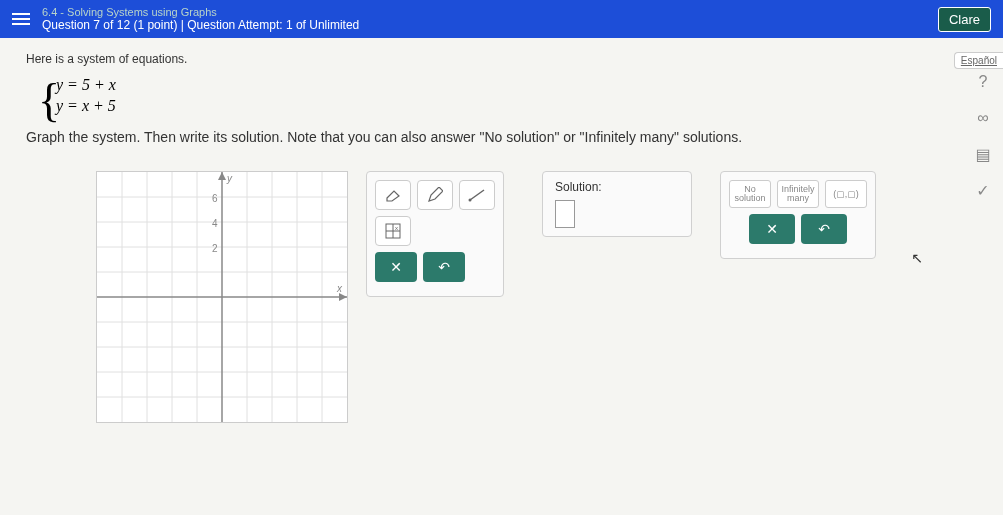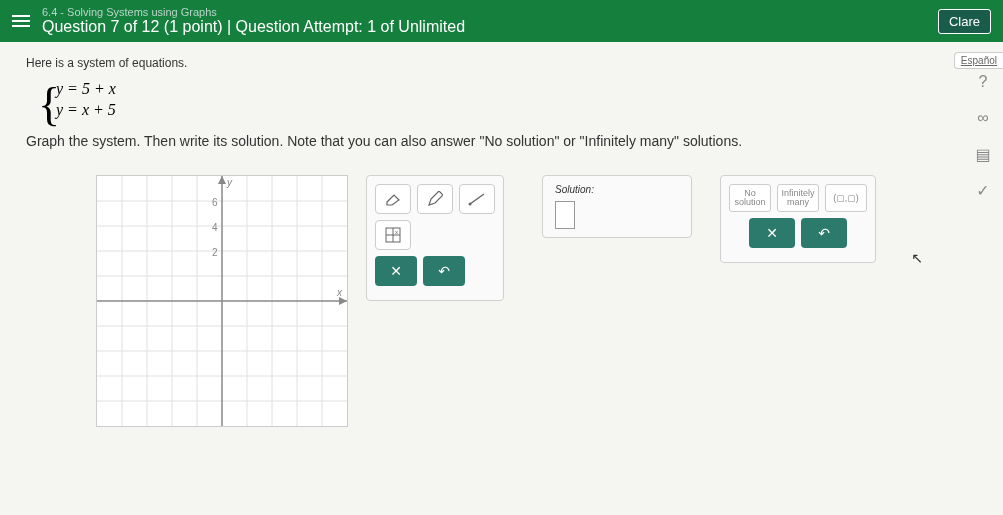--- a/index.html
+++ b/index.html
@@ -1,38 +1,38 @@
 <!DOCTYPE html>
 <html><head>
 <meta charset="utf-8">
 <style>
 * { margin: 0; padding: 0; box-sizing: border-box; }
 body { font-family: Arial, sans-serif; background: #f5f5f2; width: 1003px; height: 515px; overflow: hidden; position: relative; }
-.header { background: #15803d; color: white; padding: 6px 12px; display: flex; align-items: center; }
+.header { background: #1d4ed8; color: white; padding: 6px 12px; display: flex; align-items: center; }
 .menu-icon { display: flex; flex-direction: column; gap: 3px; margin-right: 12px; cursor: pointer; }
 .menu-icon span { width: 18px; height: 2px; background: white; }
 .header-text { flex: 1; }
 .section-title { font-size: 11px; color: #b8d4c9; }
-.question-info { font-size: 16px; color: white; }
+.question-info { font-size: 12px; color: white; }
 .clare-btn { background: #1a5c4a; border: 1px solid white; color: white; padding: 4px 10px; font-size: 13px; border-radius: 3px; cursor: pointer; }
 .content { padding: 14px 26px; position: relative; }
 .intro { font-size: 12px; color: #333; margin-bottom: 10px; }
 .equations { margin: 8px 0 14px 30px; font-family: 'Times New Roman', serif; font-size: 16px; font-style: italic; position: relative; }
 .brace { position: absolute; left: -18px; top: -2px; font-size: 46px; font-style: normal; }
 .eq { margin: 3px 0; }
 .instruction { font-size: 14px; color: #333; margin-bottom: 26px; }
 .work-area { display: flex; align-items: flex-start; gap: 18px; padding-left: 70px; }
 .graph-container { border: 1px solid #ccc; background: white; position: relative; }
 .graph-svg { display: block; }
 .tool-panel { border: 1px solid #d0d0d0; background: #fafafa; padding: 8px; border-radius: 4px; }
 .tool-row { display: flex; gap: 6px; margin-bottom: 6px; }
 .tool-btn { width: 36px; height: 30px; border: 1px solid #ccc; background: white; border-radius: 4px; display: flex; align-items: center; justify-content: center; font-size: 14px; cursor: pointer; }
 .action-btn { width: 42px; height: 30px; background: #2c7a6b; color: white; border: none; border-radius: 4px; display: flex; align-items: center; justify-content: center; font-size: 14px; cursor: pointer; }
 .solution-panel { border: 1px solid #d0d0d0; background: #fafafa; padding: 8px 12px; border-radius: 4px; width: 150px; margin-left: 20px; }
-.solution-label { font-size: 10px; color: #333; margin-bottom: 6px; font-style: italic; }
+.solution-label { font-size: 12px; color: #333; margin-bottom: 6px; }
 .solution-input { width: 20px; height: 28px; border: 1px solid #999; background: white; }
 .answer-panel { border: 1px solid #d0d0d0; background: #fafafa; padding: 8px; border-radius: 4px; margin-left: 10px; }
 .ans-row { display: flex; gap: 6px; margin-bottom: 6px; align-items: center; }
 .ans-btn { width: 42px; height: 28px; border: 1px solid #ccc; background: white; border-radius: 3px; display: flex; align-items: center; justify-content: center; font-size: 9px; color: #888; cursor: pointer; text-align: center; line-height: 1; }
 .side-icons { position: absolute; right: 8px; top: 70px; display: flex; flex-direction: column; gap: 12px; align-items: center; }
 .side-icon { width: 24px; height: 24px; display: flex; align-items: center; justify-content: center; color: #888; font-size: 16px; cursor: pointer; }
 .espanol-btn { position: absolute; right: 0; top: 52px; background: white; border: 1px solid #ccc; border-right: none; padding: 2px 6px; font-size: 10px; color: #666; border-radius: 4px 0 0 4px; cursor: pointer; text-decoration: underline; }
 .cursor-icon { position: absolute; right: 80px; top: 250px; font-size: 14px; color: #333; }
 </style>
 </head>

